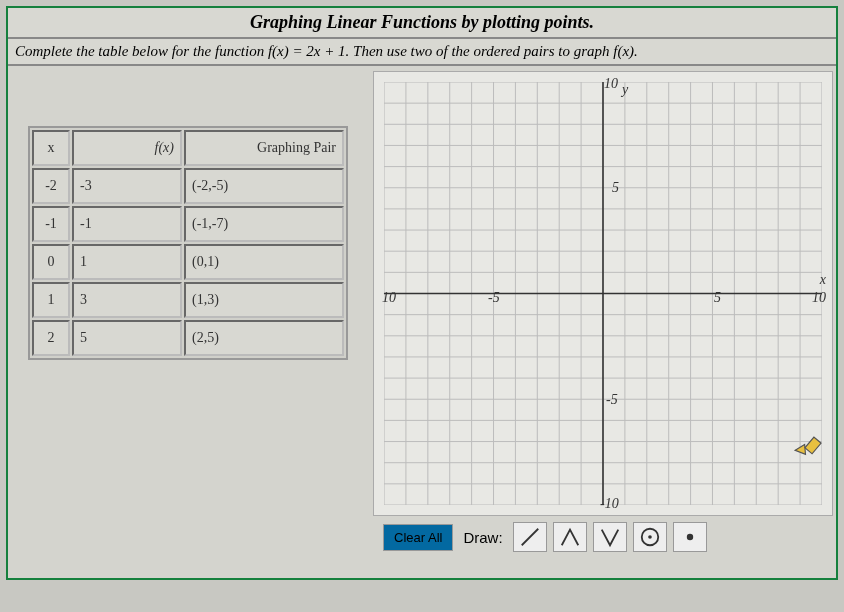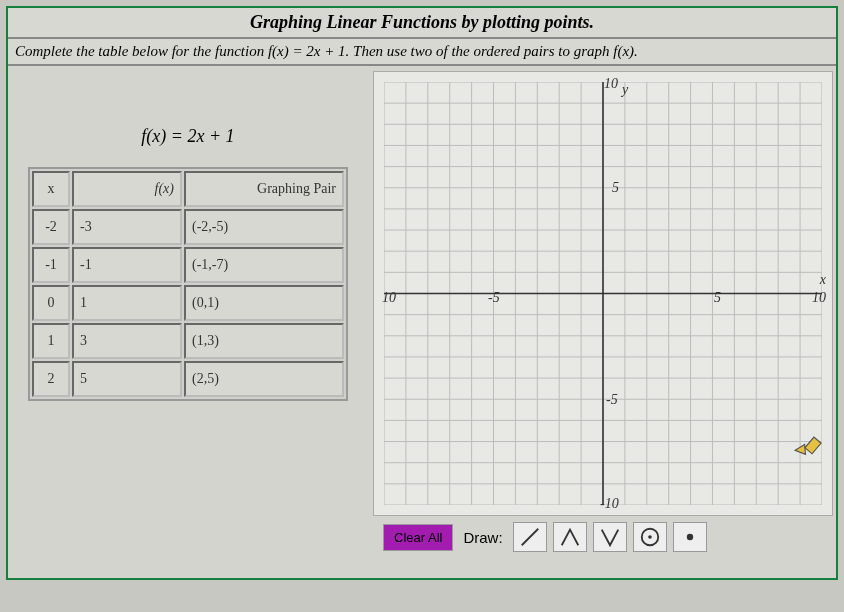--- a/index.html
+++ b/index.html
@@ -95,21 +95,21 @@
   }
   .toolbar {
     margin-top: 6px;
     display: flex;
     align-items: center;
     gap: 6px;
     padding-left: 10px;
   }
   .tool-btn {
     border: 1px solid #999;
-    background: #a21caf;
+    background: #0369a1;
     padding: 5px 10px;
     font-family: Arial, sans-serif;
     font-size: 13px;
     cursor: pointer;
   }
   .tool-label {
     font-family: Arial, sans-serif;
     font-size: 15px;
     padding: 0 4px;
   }
@@ -134,21 +134,20 @@
   }
 </style>
 </head>
 <body>
 
 <div class="outer">
   <div class="title-bar">Graphing Linear Functions by plotting points.</div>
   <div class="instructions">Complete the table below for the function f(x) = 2x + 1. Then use two of the ordered pairs to graph f(x).</div>
   <div class="content">
     <div class="left-panel">
-      <div class="function-label">f(x) = 2x + 1</div>
       <table class="data">
         <tbody>
             <tr>
           <th><span>x</span></th>
           <th><i>f(x)</i></th>
           <th><span>Graphing Pair</span></th>
         </tr>
         <tr>
           <td>-2</td>
           <td>-3</td>

